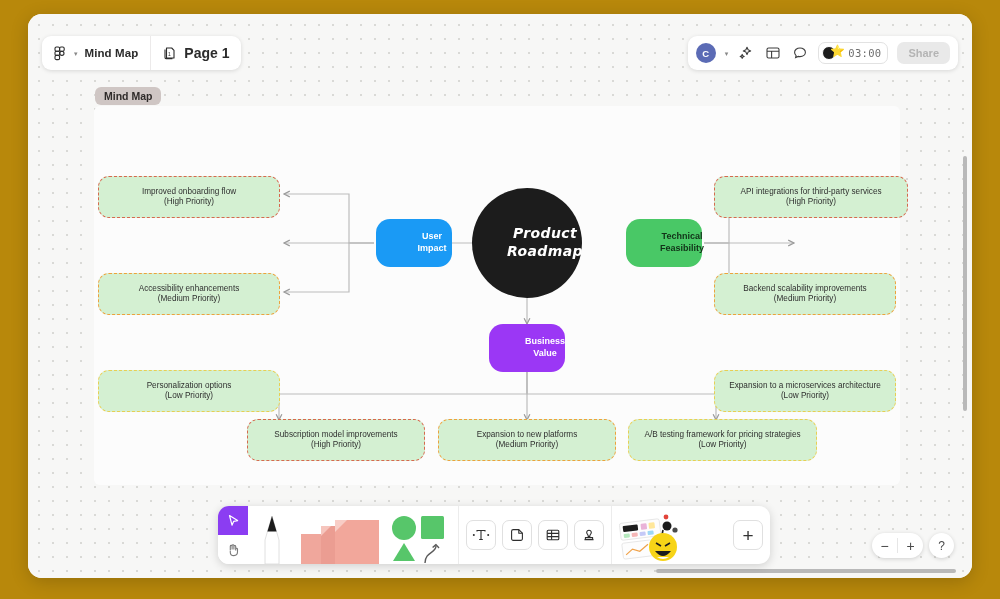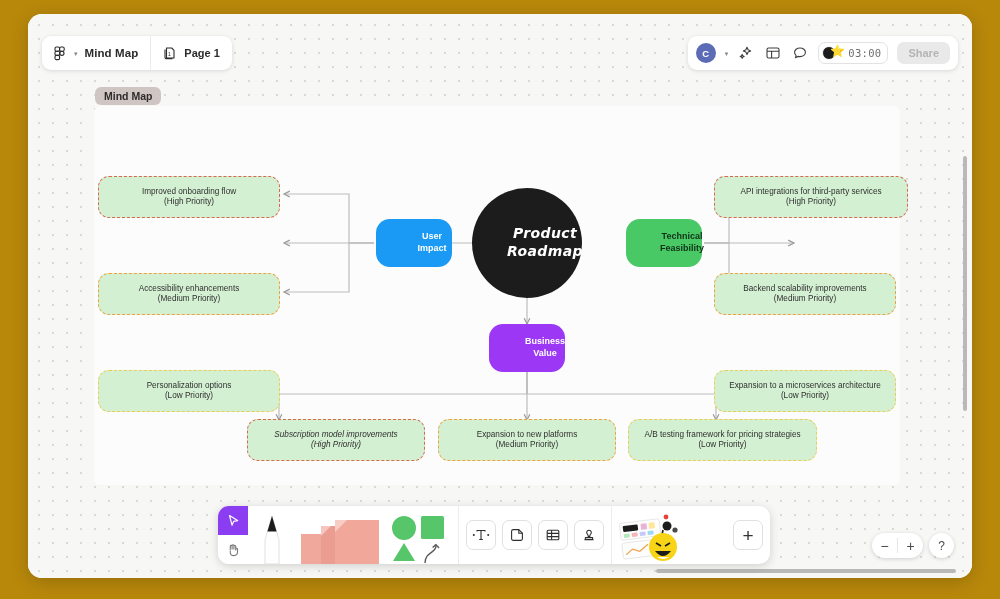--- a/index.html
+++ b/index.html
@@ -36,21 +36,21 @@
     height: 34px;
     display: flex; align-items: stretch;
     background: #ffffff;
     border-radius: 9px;
     box-shadow: 0 1px 4px rgba(0,0,0,.13);
     z-index: 20;
   }
   .tb-seg { display: flex; align-items: center; padding: 0 12px; gap: 7px; }
   .tb-seg + .tb-seg { border-left: 1px solid #eceaea; }
   .tb-title { font-size: 11.5px; font-weight: 700; color: #2b2b2b; letter-spacing: .1px; }
-  .tb-page { font-size: 11px; font-weight: 600; color: #2b2b2b; }
+  .tb-page { font-size: 14px; font-weight: 600; color: #2b2b2b; }
   .chev { font-size: 7px; color: #888; line-height: 1; }
   .ic { display: inline-flex; align-items: center; justify-content: center; }
 
   
   .topbar-right {
     position: absolute; right: 14px; top: 22px;
     height: 34px;
     display: flex; align-items: center;
     background: #ffffff;
     border-radius: 9px;
@@ -357,21 +357,21 @@
         <span>(Medium Priority)</span>
       </span>
     </div>
     <div class="node leaf low" style="left:620px; top:264px; width:182px; height:37px;">
       <span class="lbl">
         <span>Expansion to a microservices architecture</span><br>
         <span>(Low Priority)</span>
       </span>
     </div>
 
-    <div class="node leaf high" style="left:153px; top:313px; width:178px; height:37px;font-style:italic;">
+    <div class="node leaf high" style="left:153px; top:313px; width:178px; height:37px;">
       <span class="lbl">
         <span>Subscription model improvements</span><br>
         <span>(High Priority)</span>
       </span>
     </div>
     <div class="node leaf med" style="left:344px; top:313px; width:178px; height:37px;">
       <span class="lbl">
         <span>Expansion to new platforms</span><br>
         <span>(Medium Priority)</span>
       </span>

